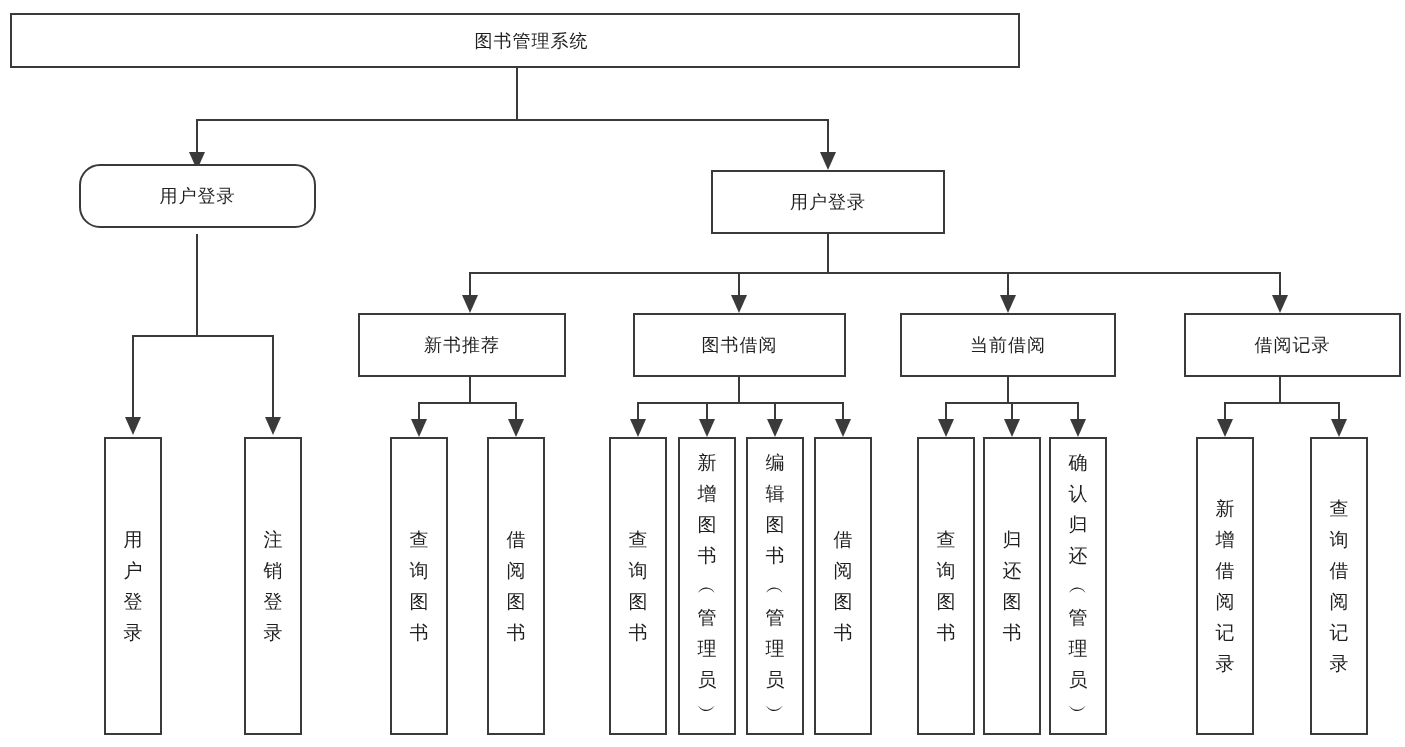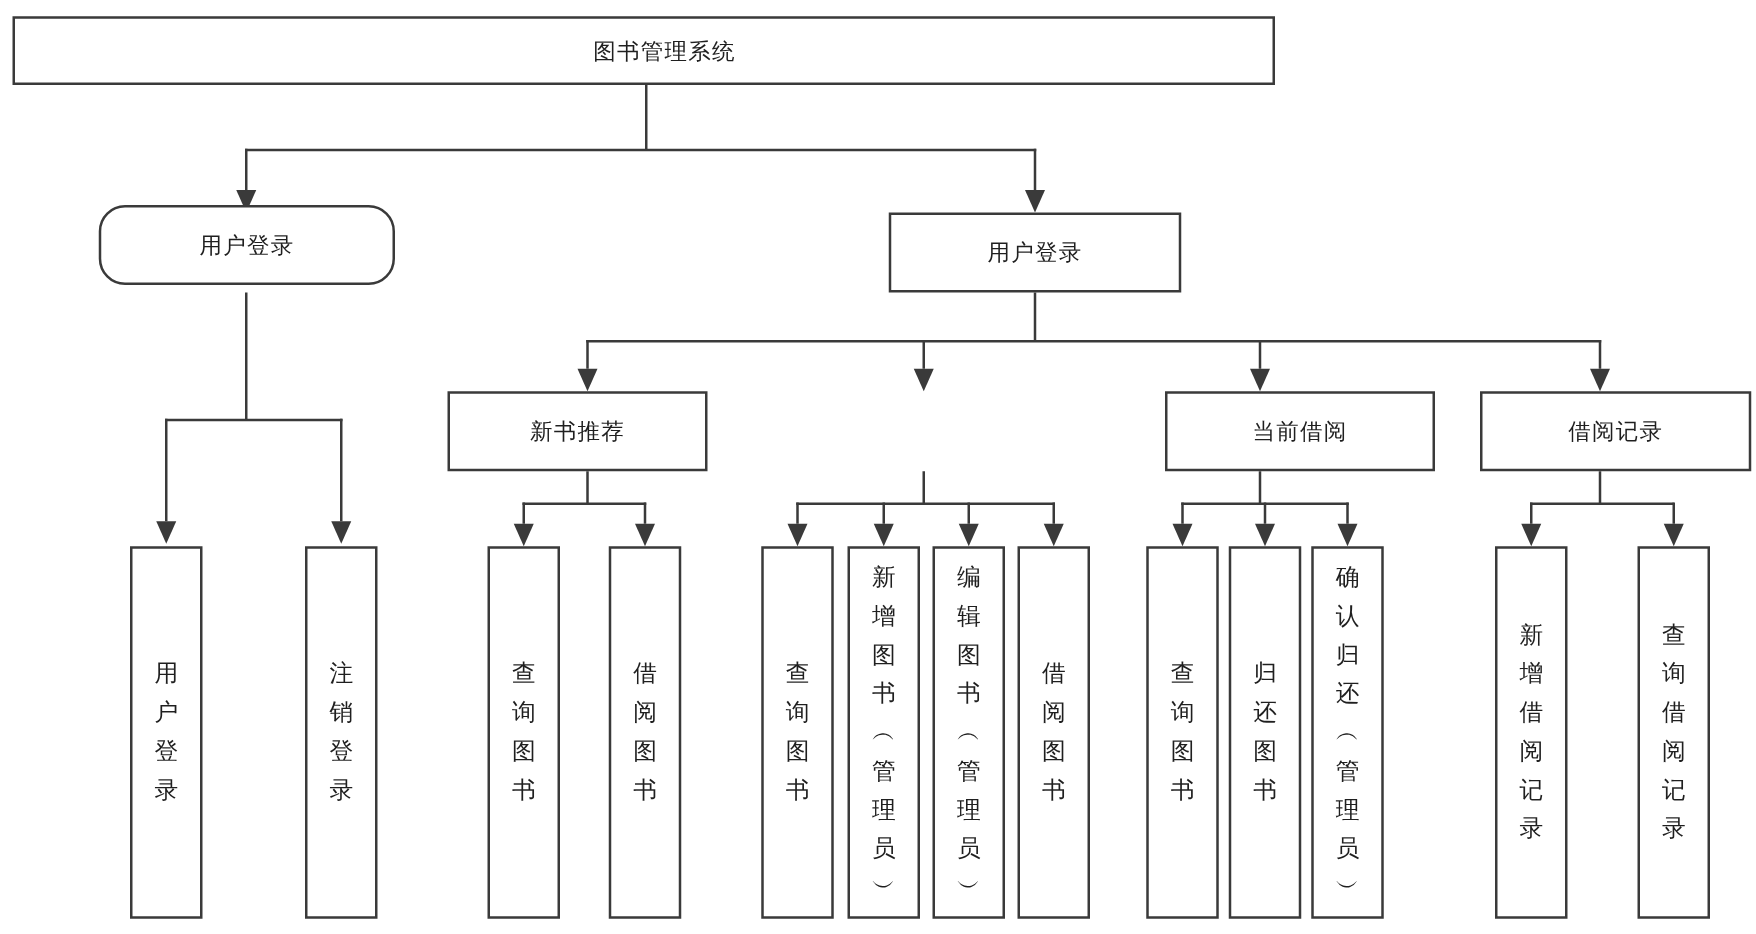--- a/index.html
+++ b/index.html
@@ -78,21 +78,24 @@
   <div class="vline" style="left:738px;top:272px;height:23px;"></div>
   <div class="arrow" style="left:731px;top:295px;"></div>
   <div class="vline" style="left:1007px;top:272px;height:23px;"></div>
   <div class="arrow" style="left:1000px;top:295px;"></div>
   <div class="vline" style="left:1279px;top:272px;height:23px;"></div>
   <div class="arrow" style="left:1272px;top:295px;"></div>
 
   <div class="hbox" style="left:358px;top:313px;width:208px;height:64px;">
     <span class="hlabel">新书推荐</span>
   </div>
-  <div class="hbox" style="left:932px;top:313px;width:216px;height:64px;">
+  <div class="hbox" style="left:633px;top:313px;width:213px;height:64px;">
+    <span class="hlabel">图书借阅</span>
+  </div>
+  <div class="hbox" style="left:900px;top:313px;width:216px;height:64px;">
     <span class="hlabel">当前借阅</span>
   </div>
   <div class="hbox" style="left:1172px;top:313px;width:217px;height:64px;margin-left:12px;">
     <span class="hlabel">借阅记录</span>
   </div>
 
   <div class="vline" style="left:469px;top:377px;height:26px;"></div>
   <div class="hline" style="left:418px;top:402px;width:99px;"></div>
   <div class="vline" style="left:418px;top:402px;height:17px;"></div>
   <div class="arrow" style="left:411px;top:419px;"></div>

